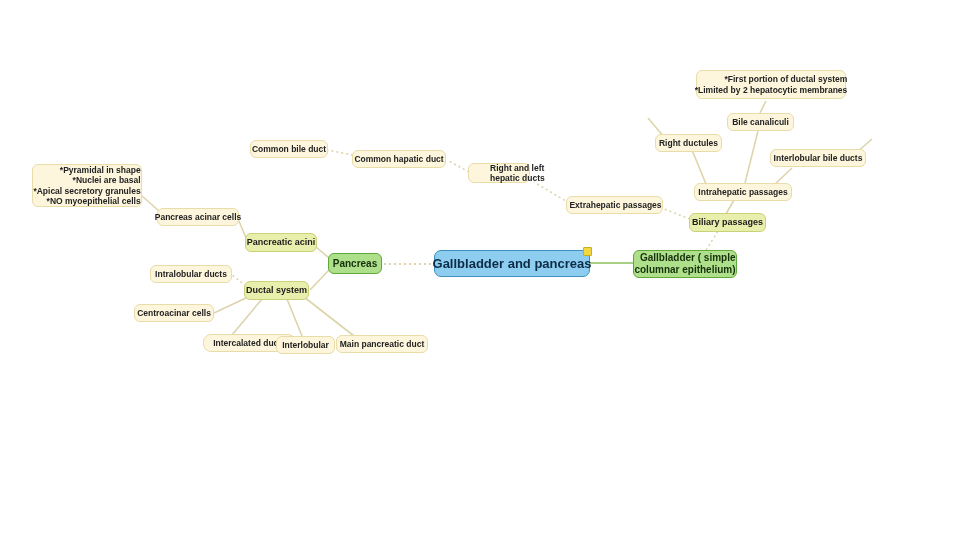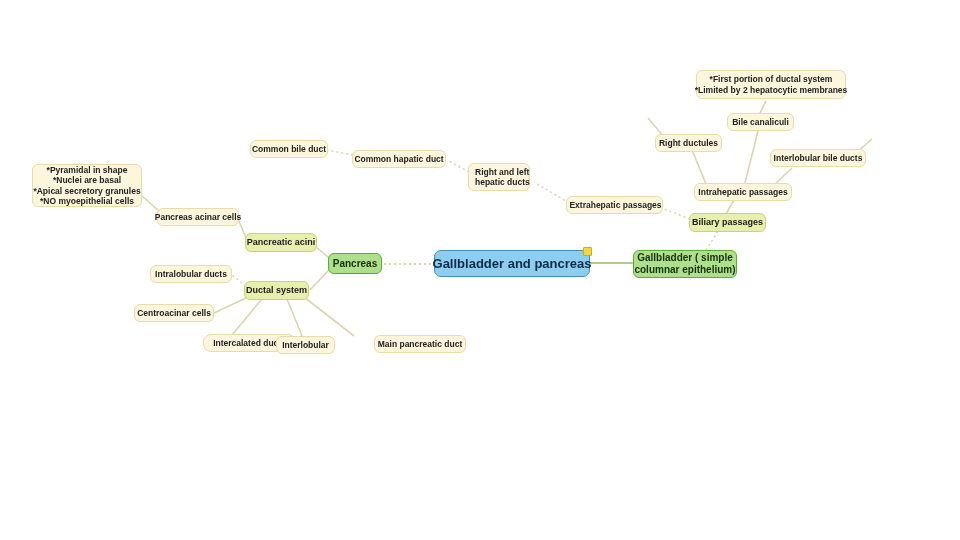--- a/index.html
+++ b/index.html
@@ -28,21 +28,21 @@
     width: 960px;
     height: 540px;
     pointer-events: none;
   }
   .node {
     position: absolute;
     box-sizing: border-box;
     display: flex;
     align-items: center;
     justify-content: center;
-    text-align: center;
+    text-align: right;
     border-radius: 6px;
     font-weight: bold;
     color: #1a1a1a;
     line-height: 1.2;
     white-space: pre;
   }
   
   .n-leaf {
     background: #fdf6dd;
     border: 1px solid #e8dca8;
@@ -188,33 +188,33 @@
   </div>
 
   <div class="node n-leaf" style="left:203px; top:334px; width:93px; height:18px;border-radius:8px;">
     <span>Intercalated ducts</span>
   </div>
 
   <div class="node n-leaf" style="left:276px; top:336px; width:59px; height:18px;">
     <span>Interlobular</span>
   </div>
 
-  <div class="node n-leaf" style="left:336px; top:335px; width:92px; height:18px;margin-left:38px;">
+  <div class="node n-leaf" style="left:336px; top:335px; width:92px; height:18px;">
     <span>Main pancreatic duct</span>
   </div>
 
   <div class="node n-leaf" style="left:566px; top:196px; width:97px; height:18px;padding-left:8px;">
     <span>Extrahepatic passages</span>
   </div>
 
   <div class="node n-leaf" style="left:694px; top:183px; width:98px; height:18px;">
     <span>Intrahepatic passages</span>
   </div>
 
-  <div class="node n-leaf align-left" style="left:468px; top:163px; width:62px; height:28px; padding-left:6px;">
+  <div class="node n-leaf align-left" style="left:468px; top:163px; width:62px; height:20px; padding-left:21px;">
     <span>Right and left
 hepatic ducts</span>
   </div>
 
   <div class="node n-leaf" style="left:352px; top:150px; width:94px; height:18px;">
     <span>Common hapatic duct</span>
   </div>
 
   <div class="node n-leaf" style="left:244px; top:140px; width:78px; height:18px;margin-left:6px;">
     <span>Common bile duct</span>

